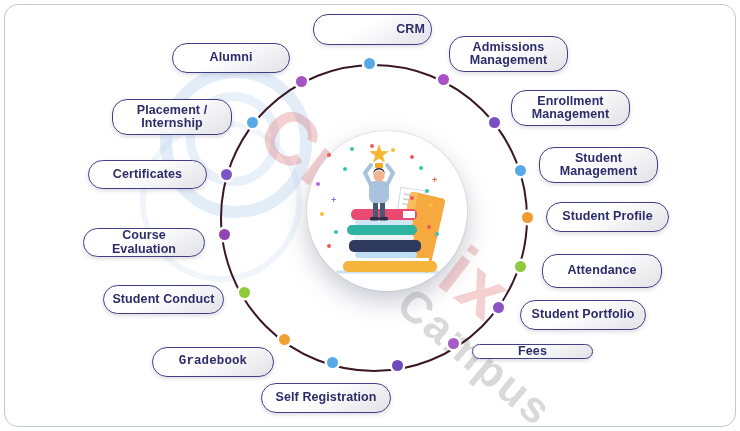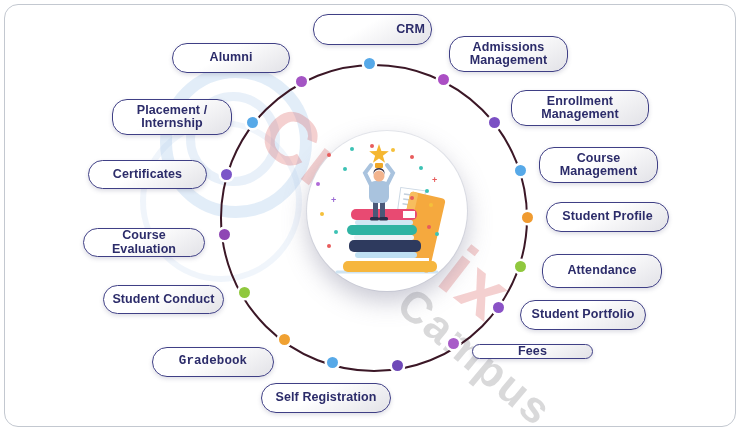--- a/index.html
+++ b/index.html
@@ -51,21 +51,21 @@
     position:absolute;z-index:6;display:flex;align-items:center;justify-content:center;
     text-align:center;box-sizing:border-box;
     border:1.6px solid #3f3f85;border-radius:15px;
     background:linear-gradient(150deg,#ffffff 42%,#e2e2e7 100%);
     box-shadow:0 2px 4px rgba(70,70,110,0.18);
     color:#2c2c6a;font-weight:bold;font-size:12.5px;line-height:13.5px;
     padding:2px 6px;letter-spacing:0.1px;
   }
   .p0{left:313px;top:14px;width:119px;height:31px;justify-content:flex-end;}
   .p1{left:449px;top:36px;width:119px;height:36px;justify-content:flex-end;}
-  .p2{left:511px;top:90px;width:138px;height:36px;}
+  .p2{left:511px;top:90px;width:119px;height:36px;}
   .p3{left:539px;top:147px;width:119px;height:36px;}
   .p4{left:546px;top:202px;width:123px;height:30px;}
   .p5{left:542px;top:254px;width:120px;height:34px;}
   .p6{left:520px;top:300px;width:126px;height:30px;}
   .p7{left:472px;top:344px;width:121px;height:15px;}
   .p8{left:393px;top:381px;width:120px;height:36px;}
   .p9{left:261px;top:383px;width:130px;height:30px;}
   .p10{left:152px;top:347px;width:122px;height:30px;font-family:Liberation Mono, monospace;}
   .p11{left:103px;top:285px;width:121px;height:29px;}
   .p12{left:83px;top:228px;width:122px;height:29px;}
@@ -175,21 +175,21 @@
   <div class="pill p0">
       <span>CRM</span>
     </div>
   <div class="pill p1">
       <span>Admissions Management</span>
     </div>
   <div class="pill p2">
       <span>Enrollment Management</span>
     </div>
   <div class="pill p3">
-      <span>Course Management</span>
+      <span>Student Management</span>
     </div>
   <div class="pill p4">
       <span>Student Profile</span>
     </div>
   <div class="pill p5">
       <span>Attendance</span>
     </div>
   <div class="pill p6">
       <span>Student Portfolio</span>
     </div>

